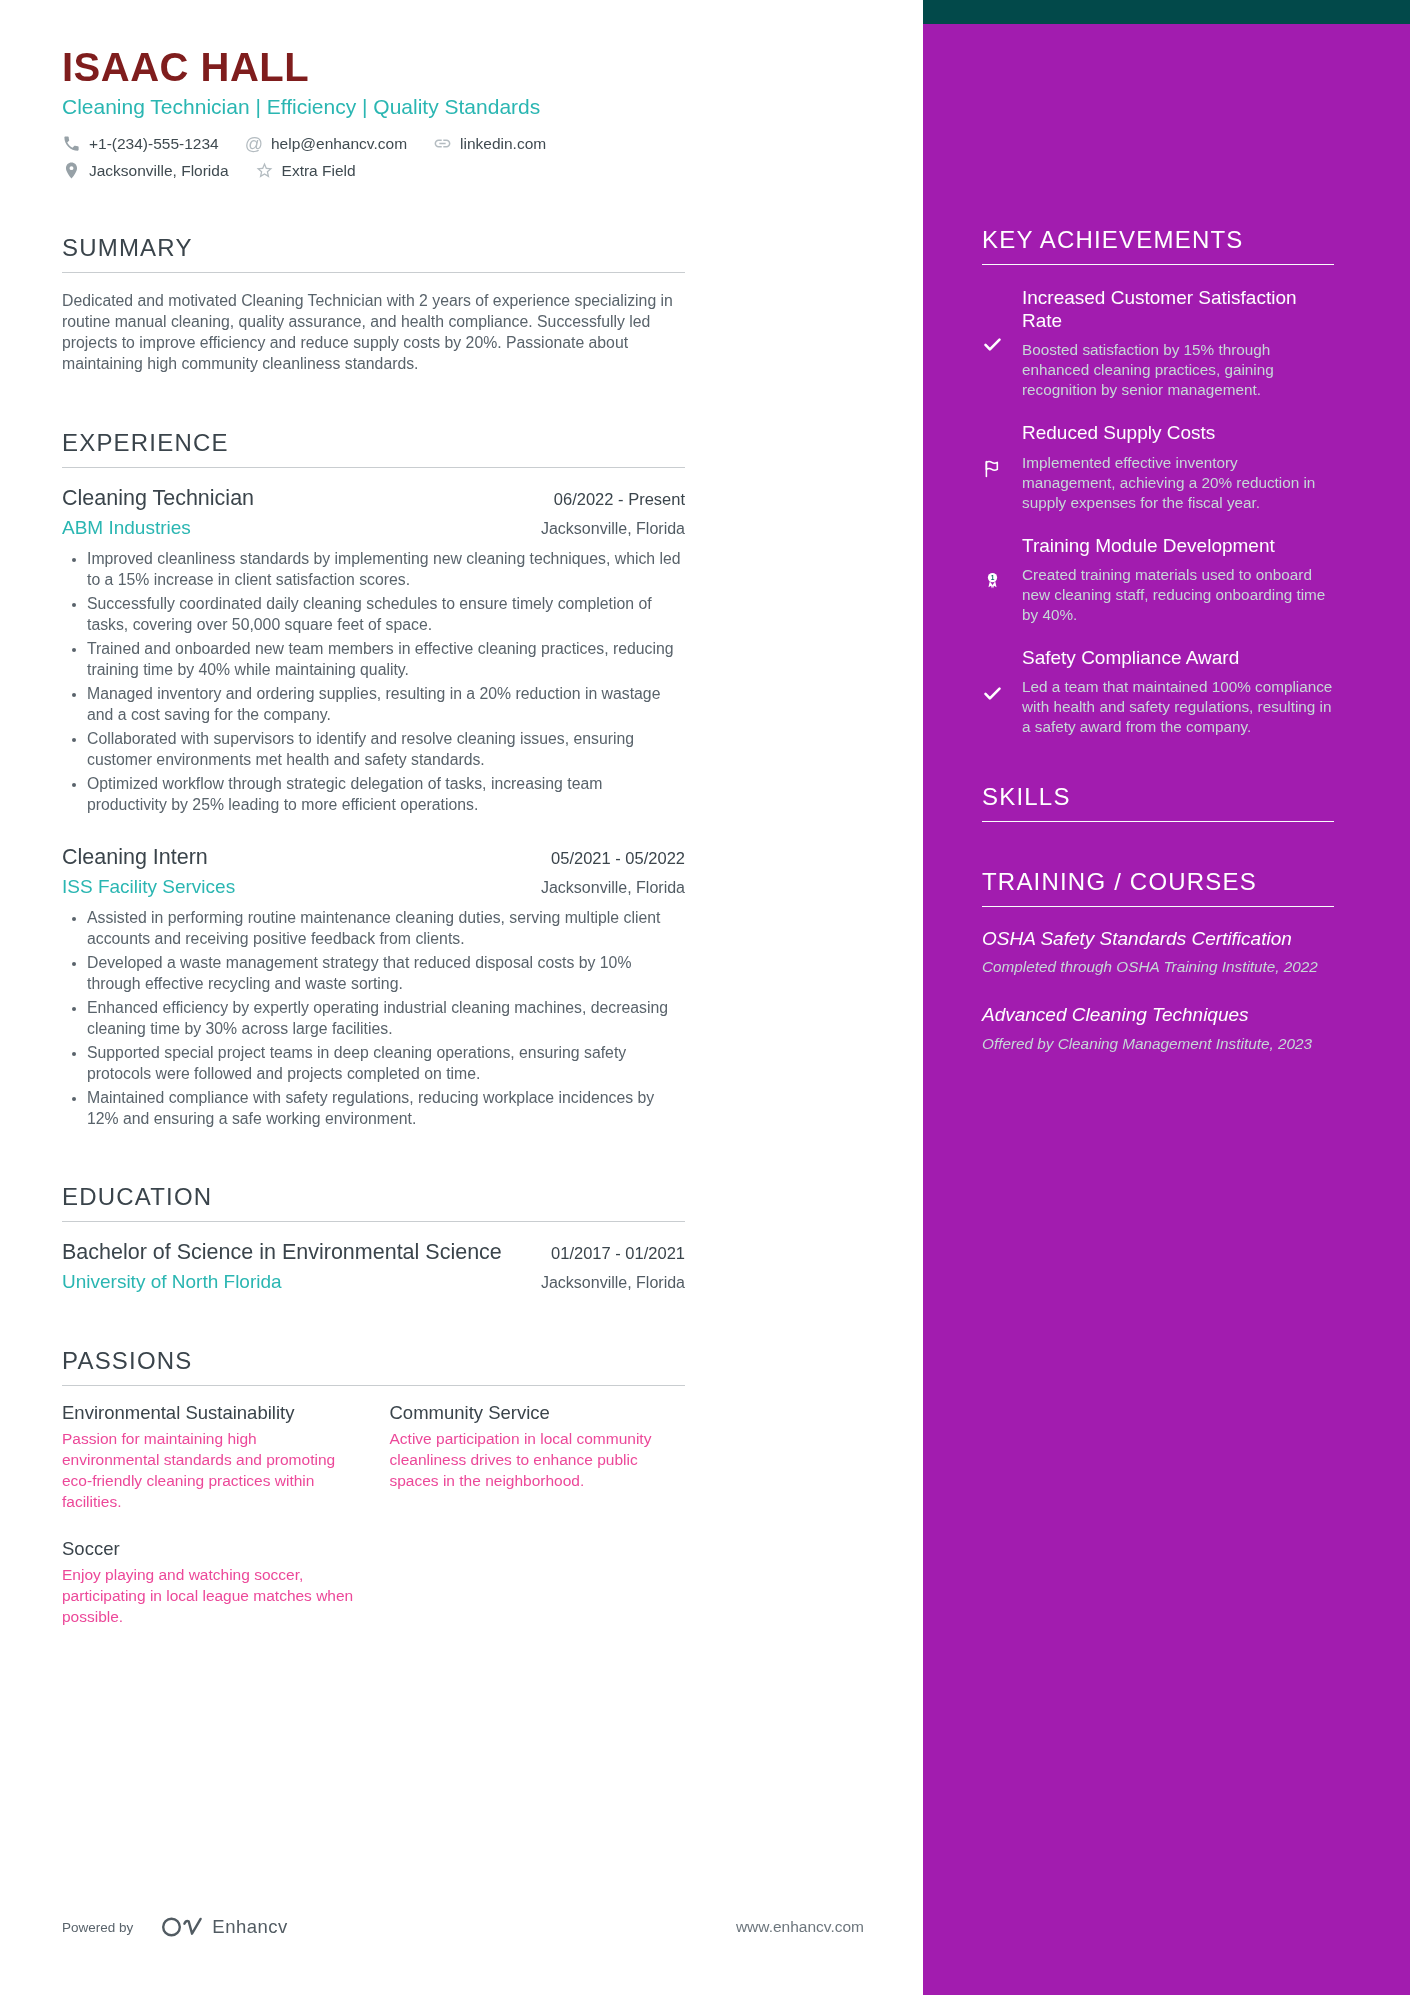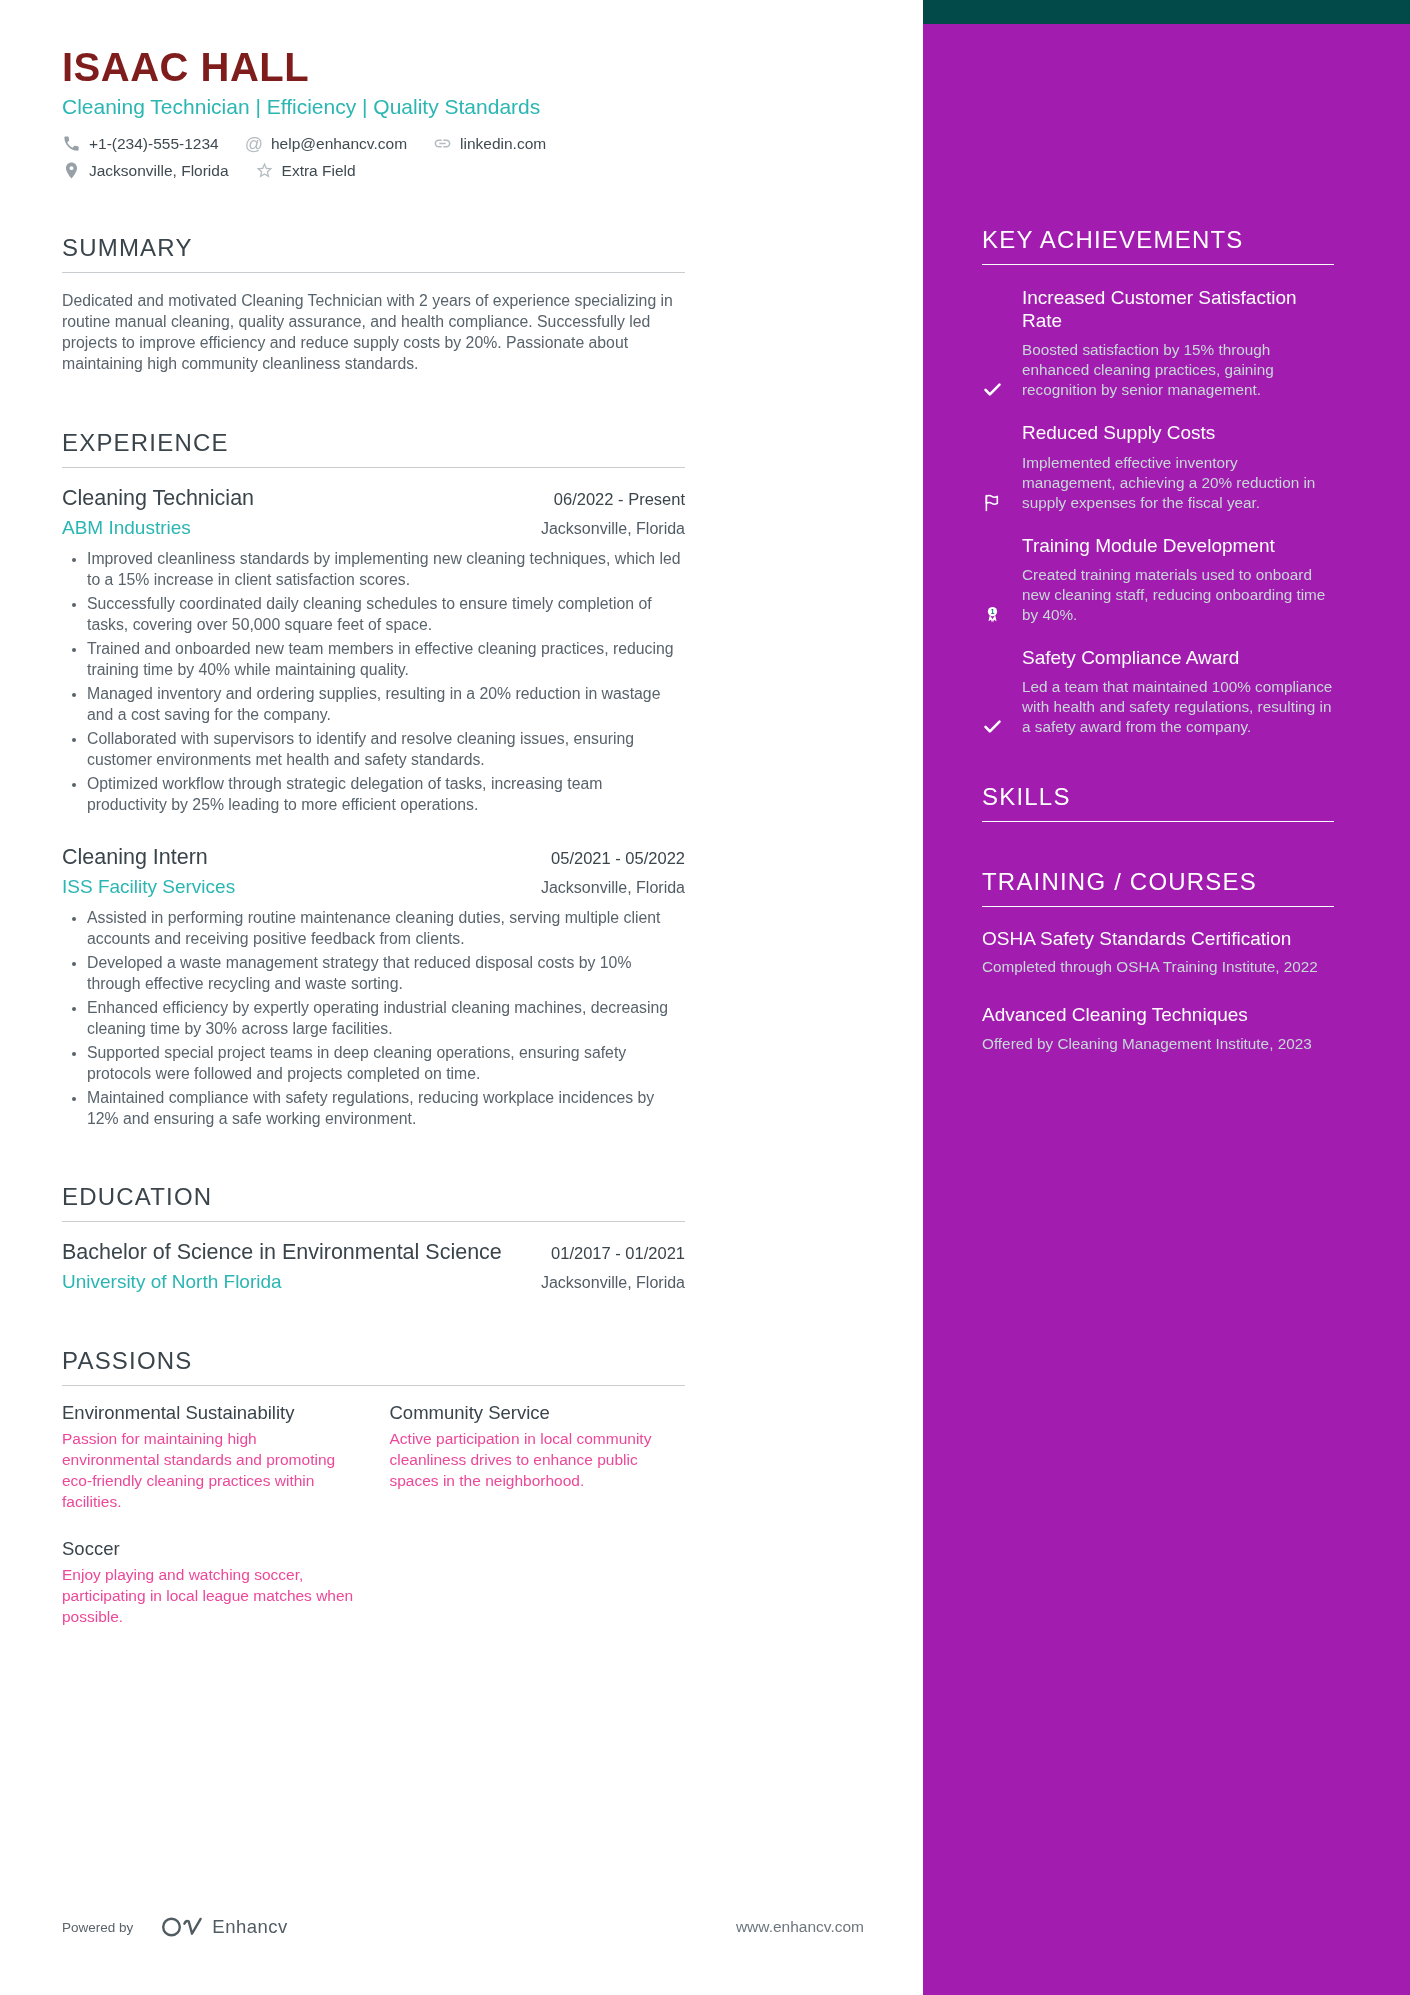--- a/index.html
+++ b/index.html
@@ -52,27 +52,27 @@
 
   
   .sidebar {
     position:absolute; top:0; right:0; width:487px; height:100%;
     background:#a21caf; padding:226px 76px 0 59px;
   }
   .top-strip { position:absolute; top:0; left:0; width:100%; height:24px; background:#02494a; }
   .sb-title { font-size:24px; color:#ffffff; letter-spacing:1.2px; }
   .sb-rule { margin-top:10px; border-top:1.5px solid #fbfdfd; }
   .sb-section + .sb-section { margin-top:46px; }
-  .ach-item { margin-top:21px; display:flex; align-items:flex-end; }
+  .ach-item { margin-top:21px; display:flex; align-items:center; }
   .ach-icon { width:21px; height:21px; flex:0 0 auto; margin-top:3px; }
   .ach-body { margin-left:19px; }
   .ach-title { font-size:19px; color:#ffffff; line-height:1.22; }
   .ach-text { margin-top:8px; font-size:15.3px; line-height:1.31; color:#c6d8d7; }
   .skills-text { margin-top:16px; font-size:16.3px; line-height:1.34; color:#eef4f3; }
-  .course { margin-top:20px; }
+  .course { margin-top:20px;font-style:italic; }
   .course + .course { margin-top:26px; }
   .course-title { font-size:19px; color:#ffffff; line-height:1.22; }
   .course-text { margin-top:7px; font-size:15.3px; line-height:1.31; color:#c6d8d7; }
 </style>
 </head>
 <body>
 
 <div class="main-col">
   <div class="main-inner">
 

